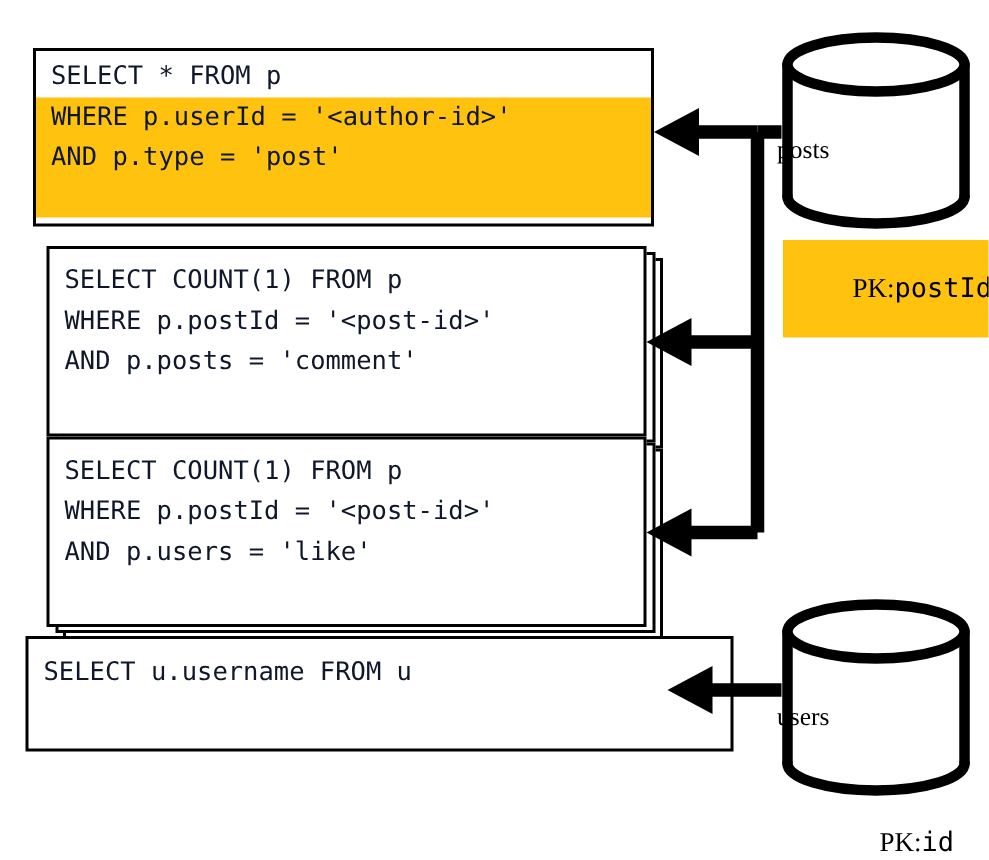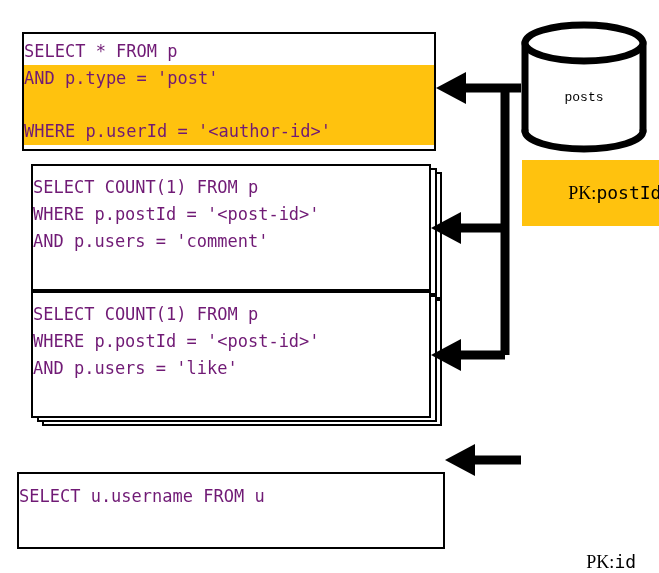--- a/index.html
+++ b/index.html
@@ -26,22 +26,23 @@
     position: absolute;
     background: #ffffff;
     border: 2px solid #000000;
     box-sizing: border-box;
     z-index: 5;
   }
   .qline {
     font-family: "DejaVu Sans Mono", "Liberation Mono", monospace;
     font-size: 17px;
     line-height: 27px;
-    color: #701a75;
+    color: #0f172a;
     white-space: pre;
+    padding-left: 10px;
     box-sizing: border-box;
   }
   .qline.hl {
     background: #FFC20E;
   }
 
   
   .stack-layer {
     position: absolute;
     background: #ffffff;
@@ -51,23 +52,23 @@
 
   
   .cyl {
     position: absolute;
     z-index: 4;
   }
   .cyl svg { display: block; }
   .cyl-label {
     position: absolute;
     width: 100%;
-    text-align: center;
-    font-family: Liberation Mono, monospace;
-    font-size: 13px;
+    text-align: left;
+    font-family: Liberation Serif, serif;
+    font-size: 17px;
     color: #000000;
   }
 
   
   .pk {
     position: absolute;
     font-size: 18px;
     color: #000000;
     white-space: pre;
     z-index: 6;
@@ -91,58 +92,67 @@
     pointer-events: none;
   }
 </style>
 </head>
 <body>
 
 <div class="stage">
 
   <div class="qbox" id="qbox-0" style="left:22px; top:32px; width:414px; height:119px;">
     <div class="qline" style="margin-top:4px;">SELECT * FROM p</div>
+    <div class="qline hl">WHERE p.userId = '&lt;author-id&gt;'</div>
     <div class="qline hl" style="height:53px; padding-top:0;">AND p.type = 'post'</div>
-    <div class="qline hl">WHERE p.userId = '&lt;author-id&gt;'</div>
   </div>
 
   <div class="stack-layer" style="left:42px; top:172px; width:400px; height:127px;"></div>
   <div class="stack-layer" style="left:37px; top:168px; width:400px; height:127px;"></div>
   <div class="qbox" id="qbox-1" style="left:31px; top:164px; width:400px; height:127px;">
     <div class="qline" style="margin-top:8px;">SELECT COUNT(1) FROM p</div>
     <div class="qline">WHERE p.postId = '&lt;post-id&gt;'</div>
-    <div class="qline">AND p.users = 'comment'</div>
+    <div class="qline">AND p.posts = 'comment'</div>
   </div>
 
   <div class="stack-layer" style="left:42px; top:299px; width:400px; height:127px;"></div>
   <div class="stack-layer" style="left:37px; top:295px; width:400px; height:127px;"></div>
   <div class="qbox" id="qbox-2" style="left:31px; top:291px; width:400px; height:127px;">
     <div class="qline" style="margin-top:8px;">SELECT COUNT(1) FROM p</div>
     <div class="qline">WHERE p.postId = '&lt;post-id&gt;'</div>
     <div class="qline">AND p.users = 'like'</div>
   </div>
 
-  <div class="qbox" id="qbox-3" style="left:17px; top:424px; width:428px; height:77px;margin-top:48px;">
+  <div class="qbox" id="qbox-3" style="left:17px; top:424px; width:472px; height:77px;">
     <div class="qline" style="margin-top:9px;">SELECT u.username FROM u</div>
   </div>
 
   <div class="cyl" style="left:518px; top:18px; width:132px; height:140px;">
     <svg width="132" height="140" viewBox="0 0 132 140">
       <path d="M7,25 L7,113" stroke="#000" stroke-width="7" fill="none" stroke-linecap="round"></path>
       <path d="M125,25 L125,113" stroke="#000" stroke-width="7" fill="none" stroke-linecap="round"></path>
       <ellipse cx="66" cy="25" rx="59" ry="18" fill="#ffffff" stroke="#000" stroke-width="7"></ellipse>
       <path d="M7,113 A59,18 0 0 0 125,113" fill="#ffffff" stroke="#000" stroke-width="7" stroke-linecap="round"></path>
     </svg>
     <div class="cyl-label" style="top:72px;">posts</div>
   </div>
 
   <div class="pk hl-pk" style="left:522px; top:160px;">
     <span class="pk-key">PK:</span><span class="pk-val">postId</span>
   </div>
 
+  <div class="cyl" style="left:518px; top:396px; width:132px; height:140px;">
+    <svg width="132" height="140" viewBox="0 0 132 140">
+      <path d="M7,25 L7,113" stroke="#000" stroke-width="7" fill="none" stroke-linecap="round"></path>
+      <path d="M125,25 L125,113" stroke="#000" stroke-width="7" fill="none" stroke-linecap="round"></path>
+      <ellipse cx="66" cy="25" rx="59" ry="18" fill="#ffffff" stroke="#000" stroke-width="7"></ellipse>
+      <path d="M7,113 A59,18 0 0 0 125,113" fill="#ffffff" stroke="#000" stroke-width="7" stroke-linecap="round"></path>
+    </svg>
+    <div class="cyl-label" style="top:72px;">users</div>
+  </div>
 
   <div class="pk" style="left:543px; top:530px;">
     <span class="pk-key">PK:</span><span class="pk-val">id</span>
   </div>
 
   <svg class="arrows" width="659" height="573" viewBox="0 0 659 573">
 
     <g>
       <path d="M505,88 L505,355" stroke="#000" stroke-width="9" fill="none"></path>
 

